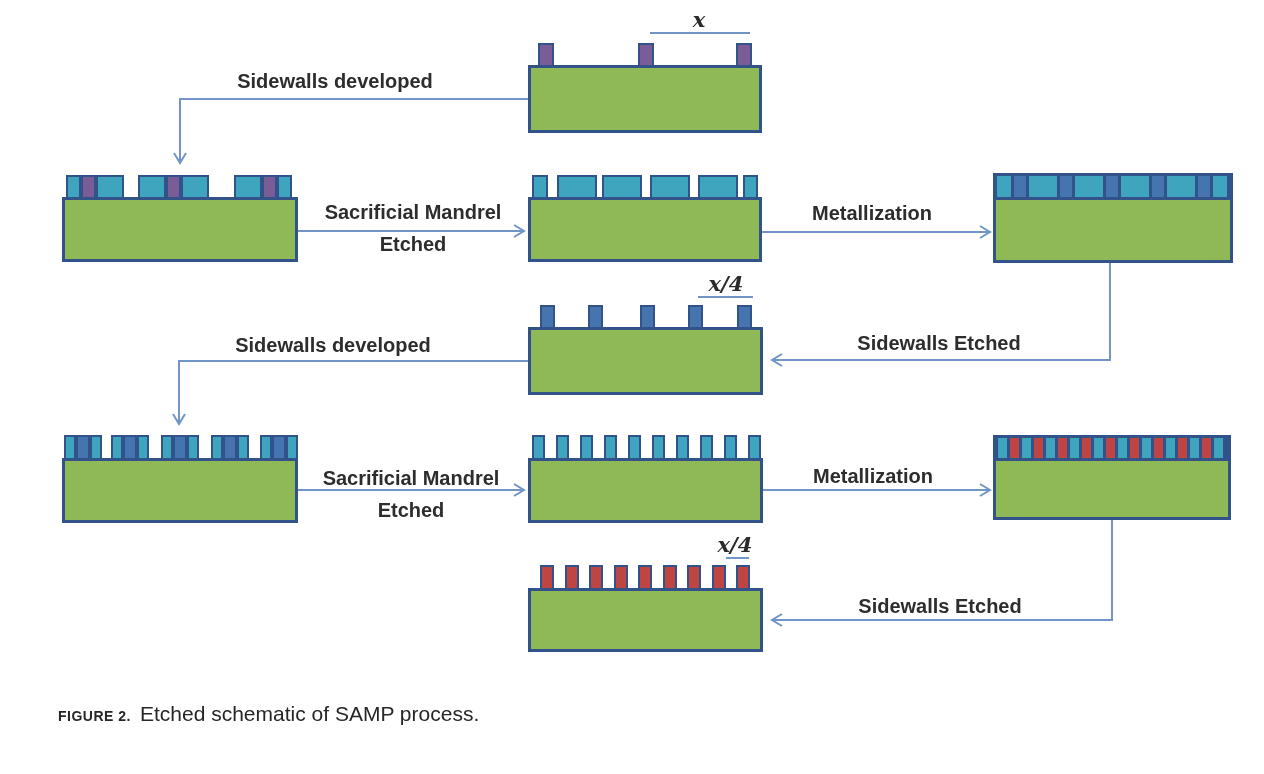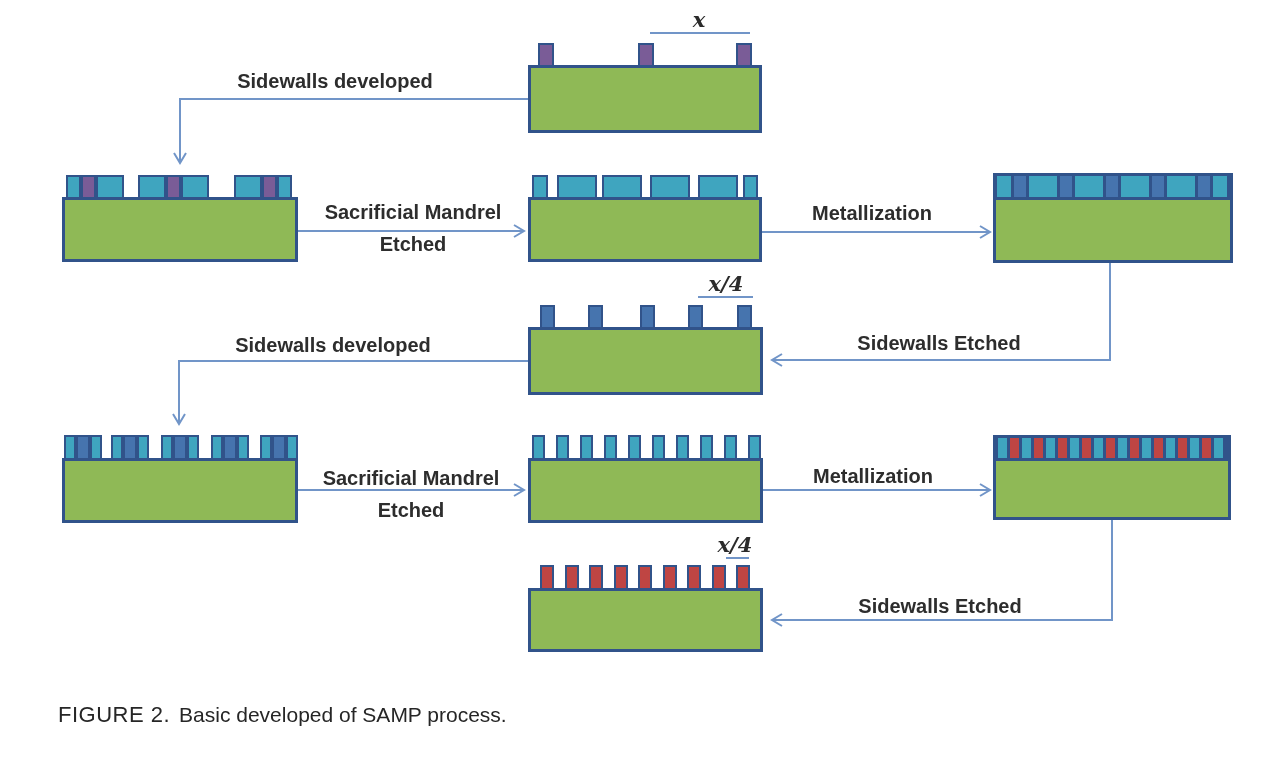--- a/index.html
+++ b/index.html
@@ -23,21 +23,21 @@
   }
   .dim-label {
     position: absolute; transform: translate(-50%, -50%);
     font-family: "DejaVu Serif", serif; font-style: italic;
     font-size: 21px; font-weight: 600; color: #2b2b2b; white-space: nowrap;
   }
   .caption {
     position: absolute; left: 58px; top: 702px;
     font-size: 21px; color: #262626; white-space: nowrap;
   }
-  .cap-label { font-weight: 400; font-size: 22px; letter-spacing: 0.5px; margin-right: 9px; margin-top: 36px; }
+  .cap-label { font-weight: 700; font-size: 14px; letter-spacing: 0.5px; margin-right: 9px; margin-top: 36px; }
   svg { pointer-events: none; }
 </style>
 </head>
 <body>
 
 <div id="canvas">
     <svg width="1264" height="774" style="position:absolute;left:0;top:0">
       <defs>
         <marker id="ah" markerWidth="20" markerHeight="18" refX="12" refY="8" orient="auto" markerUnits="userSpaceOnUse">
           <path d="M2,2 L12,8 L2,14" fill="none" stroke="#7195c8" stroke-width="2"></path>
@@ -182,14 +182,14 @@
     <div class="flow-label" style="left: 411px; top: 494px;">Sacrificial Mandrel
 Etched</div>
     <div class="flow-label" style="left: 873px; top: 476px;">Metallization</div>
     <div class="flow-label" style="left: 940px; top: 606px;">Sidewalls Etched</div>
     <div class="dim-label" style="left: 699px; top: 19px;">x</div>
     <div class="dim-label" style="left: 726px; top: 283px;">x/4</div>
     <div class="dim-label" style="left: 735px; top: 544px; font-style: italic;">x/4</div>
   </div>
 
 <div class="caption">
-  <span class="cap-label">FIGURE 2.</span><span class="cap-text">Basic developed of SAMP process.</span>
+  <span class="cap-label">FIGURE 2.</span><span class="cap-text">Etched schematic of SAMP process.</span>
 </div>
 
 </body></html>

